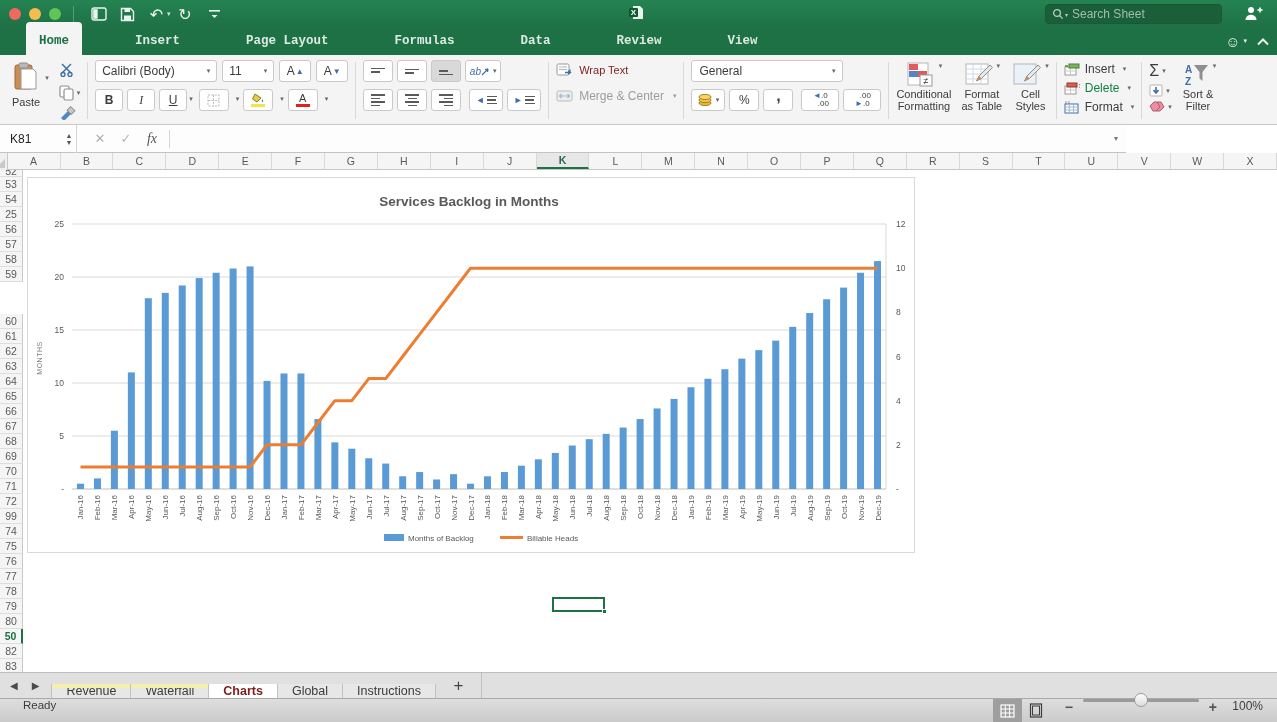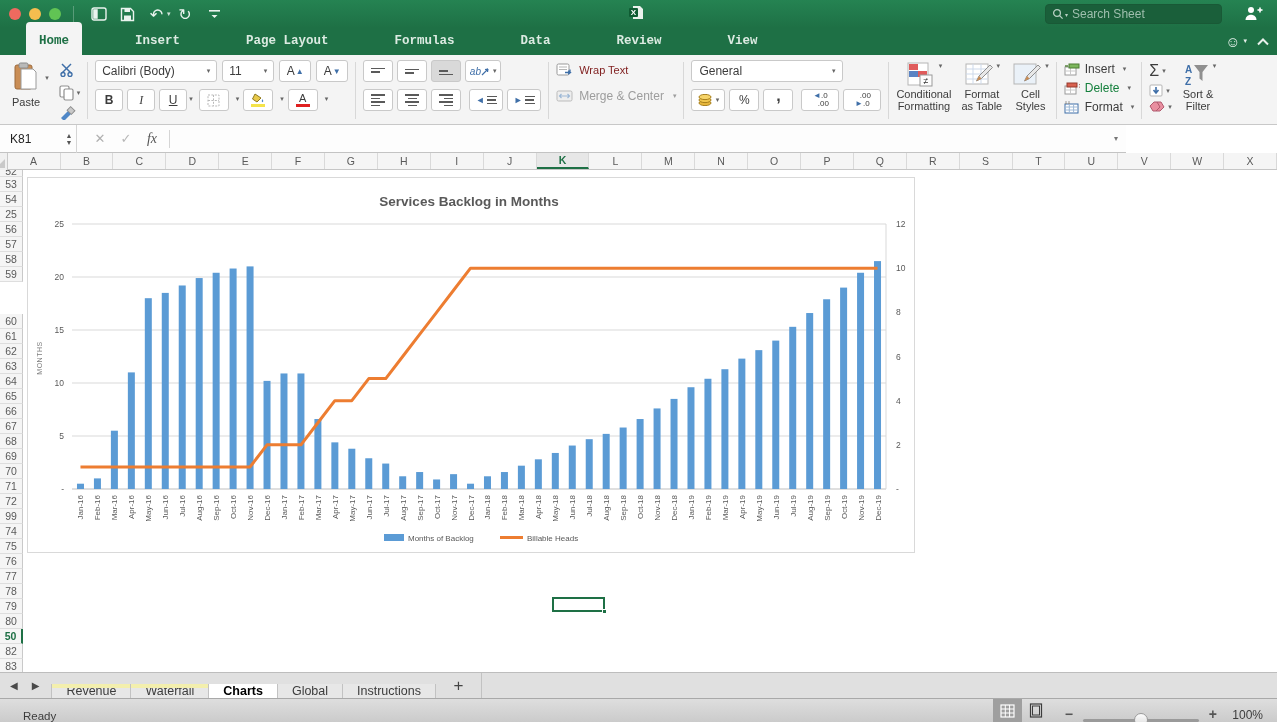--- a/index.html
+++ b/index.html
@@ -68,26 +68,26 @@
   
   .chartbox { position:absolute; left:27px; top:24px; width:888px; height:376px; background:#fff; border:1px solid #d9d9d9; }
 
   
   .sheetbar { position:absolute; left:0; top:672px; width:1277px; height:26px; background:#e0e0e0; border-top:1px solid #bdbdbd; display:flex; align-items:stretch; }
   .nav-arrows { display:flex; align-items:center; gap:14px; padding:0 12px 0 10px; color:#4a4a4a; font-size:10px; }
   .stab { min-width:62px; padding:0 14px; display:flex; align-items:center; justify-content:center; font-size:12.5px; color:#3c3c3c;
     border-right:1px solid #c2c2c2; position:relative; background:#e7e7e7; }
   .stab:first-of-type { border-left:1px solid #c2c2c2; }
   .stab .tabcolor { position:absolute; left:0; right:0; top:0; height:4px; }
-  .stab.active { background:#fff; color:#000000; font-weight:bold; }
+  .stab.active { background:#fff; color:#7f1d1d; font-weight:bold; }
   .addtab { width:46px; display:flex; align-items:center; justify-content:center; font-size:17px; color:#444; border-right:1px solid #c2c2c2; }
 
   
   .statusbar { position:absolute; left:0; top:698px; width:1277px; height:24px; background:linear-gradient(#dedede,#cbcbcb);
-    border-top:1px solid #a9a9a9; display:flex; align-items:flex-end; }
+    border-top:1px solid #a9a9a9; display:flex; align-items:flex-start; }
   .status-text { margin-left:23px; font-size:11.5px; color:#3c3c3c; }
   .view-btn { width:29px; height:23px; display:flex; align-items:center; justify-content:center; }
   .view-btn.pressed { background:#9f9f9f; }
   .zoomslider { width:116px; height:3px; background:#9a9a9a; border-radius:2px; position:relative; margin:0 10px; }
   .zoomslider .thumb { position:absolute; left:50%; top:-6px; width:14px; height:14px; margin-left:-7px; border-radius:50%;
     background:linear-gradient(#fdfdfd,#dcdcdc); border:1px solid #9b9b9b; }
   .zoompct { font-size:12px; color:#3c3c3c; width:46px; text-align:right; margin-right:14px; }
   .pm { color:#555; font-size:14px; font-weight:bold; }
 </style>
 </head>

